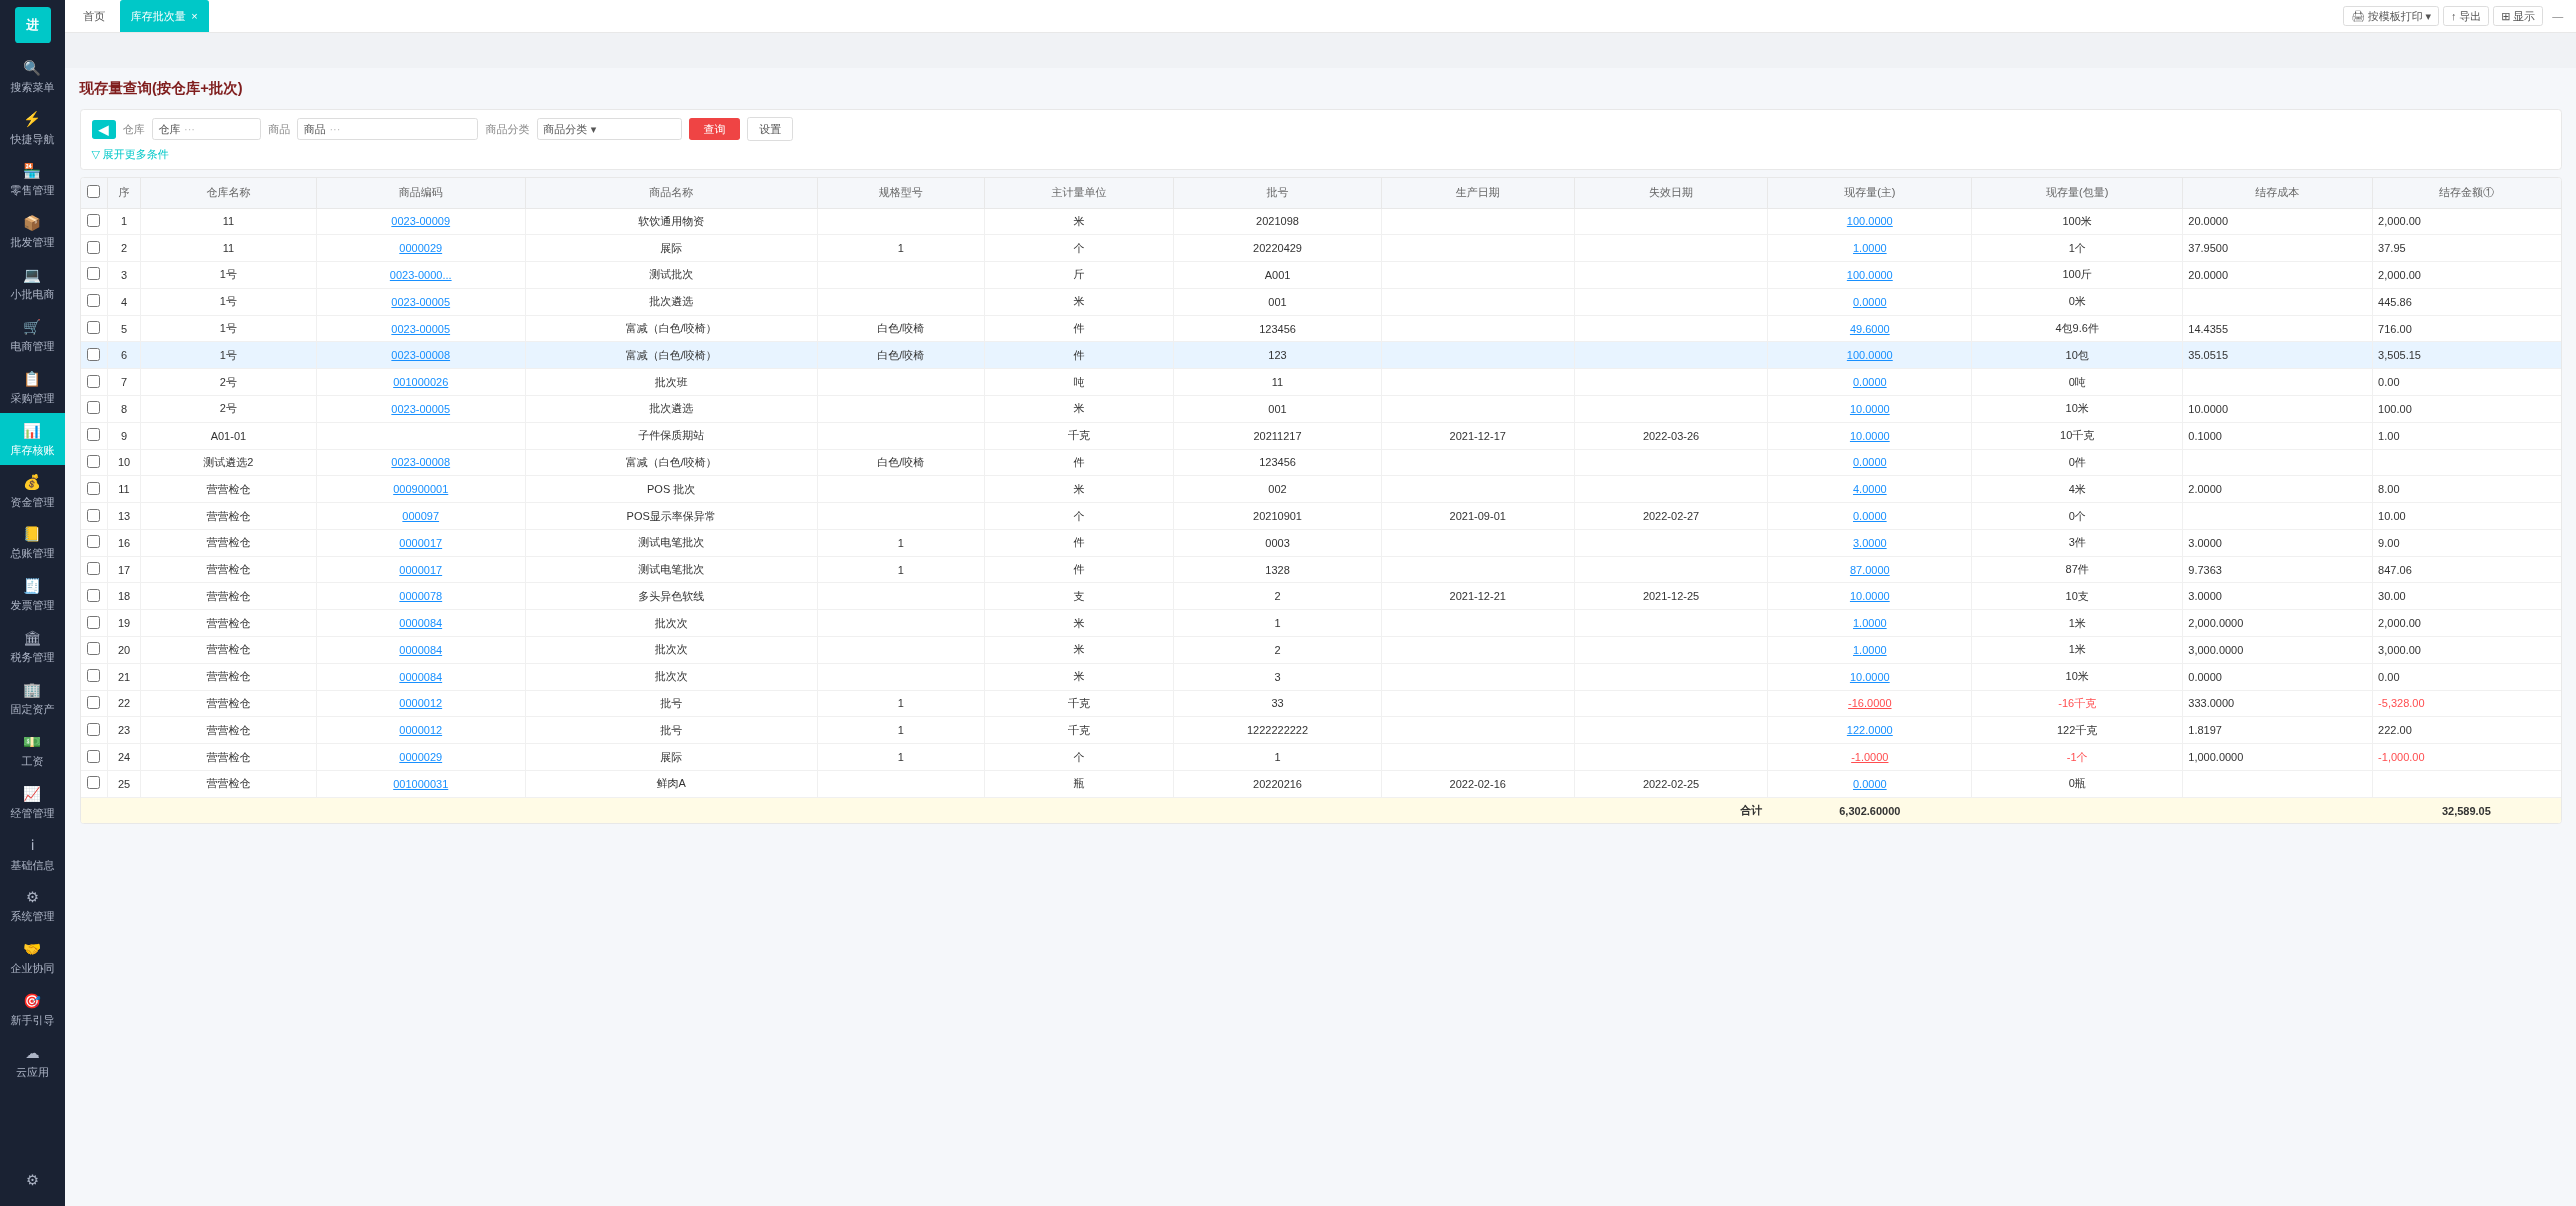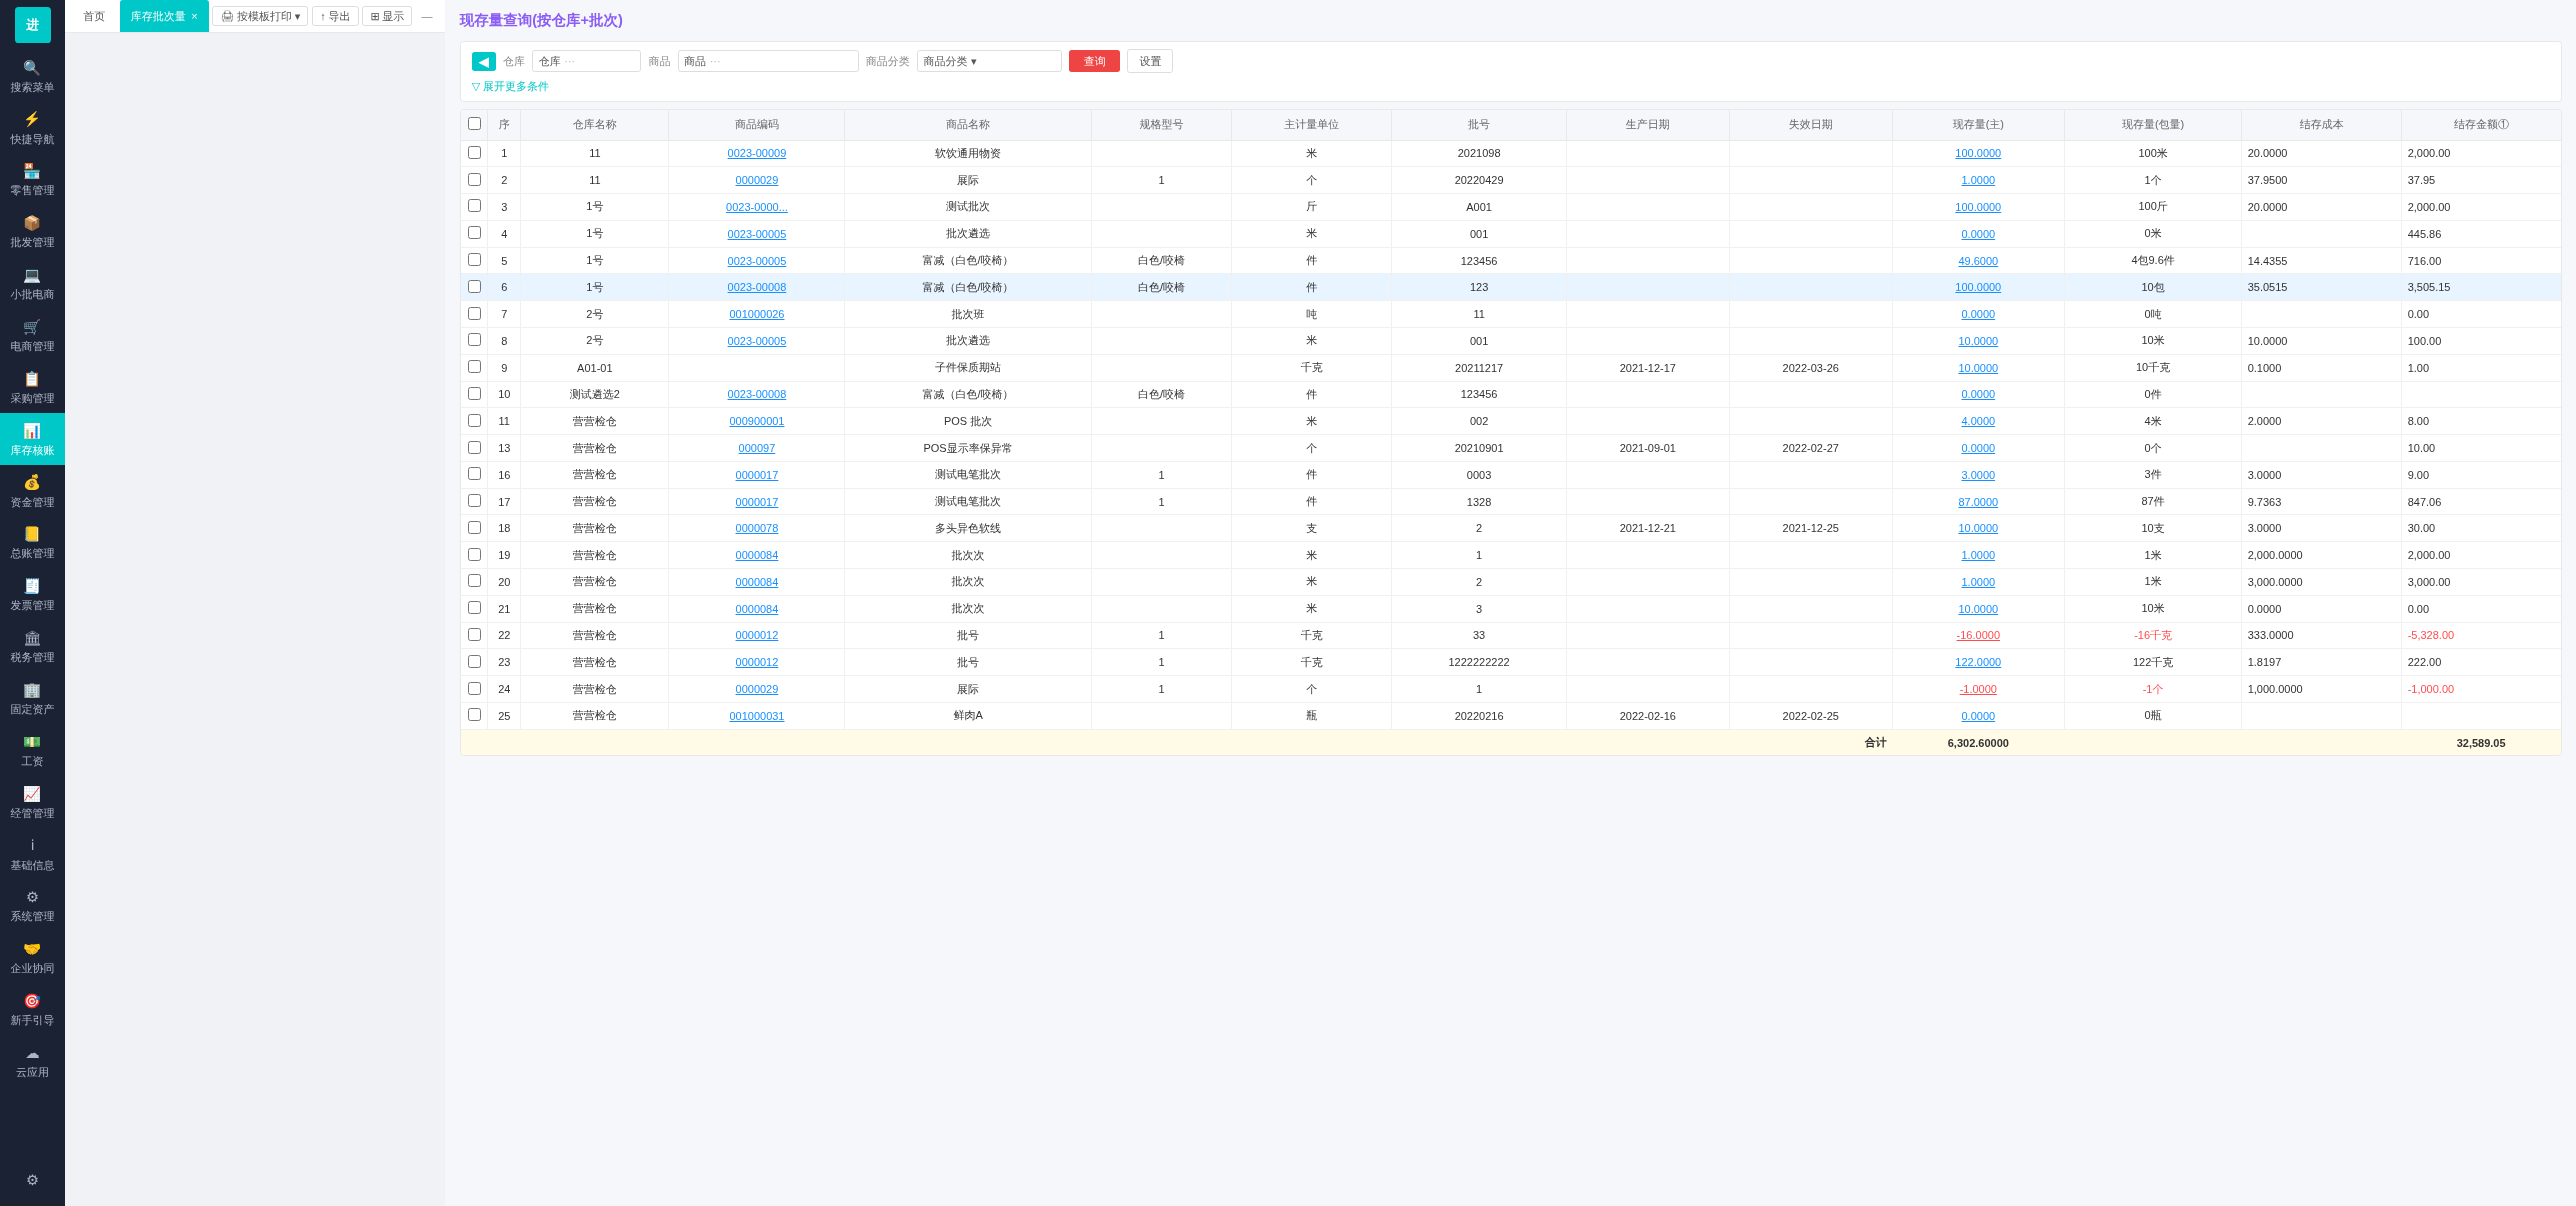--- a/index.html
+++ b/index.html
@@ -46,21 +46,23 @@
       display: flex;
       flex-direction: column;
       align-items: center;
       padding-bottom: 7.2px;
     }
 
     
     .main-area {
       flex: 1;
       display: flex;
+      flex-direction: column;
       overflow: hidden;
+      gap: 35px;
     }
 
     
     .top-nav {
       background: #fff;
       border-bottom: 0.9px solid #e8e8e8;
       display: flex;
       align-items: center;
       height: 33px;
       padding: 0 7.2px;
@@ -116,21 +118,21 @@
     
     .content {
       flex: 1;
       overflow: auto;
       padding: 11px 14.5px;
       background: #f5f7fa;
     }
     .page-title {
       font-size: 14.5px;
       font-weight: bold;
-      color: #8b5cf6;
+      color: #7f1d1d;
       margin-bottom: 11px;
     }
 
     
     .filter-bar {
       background: #fff;
       border: 0.9px solid #e8e8e8;
       border-radius: 3.6px;
       padding: 7.2px 11px;
       margin-bottom: 7.2px;

